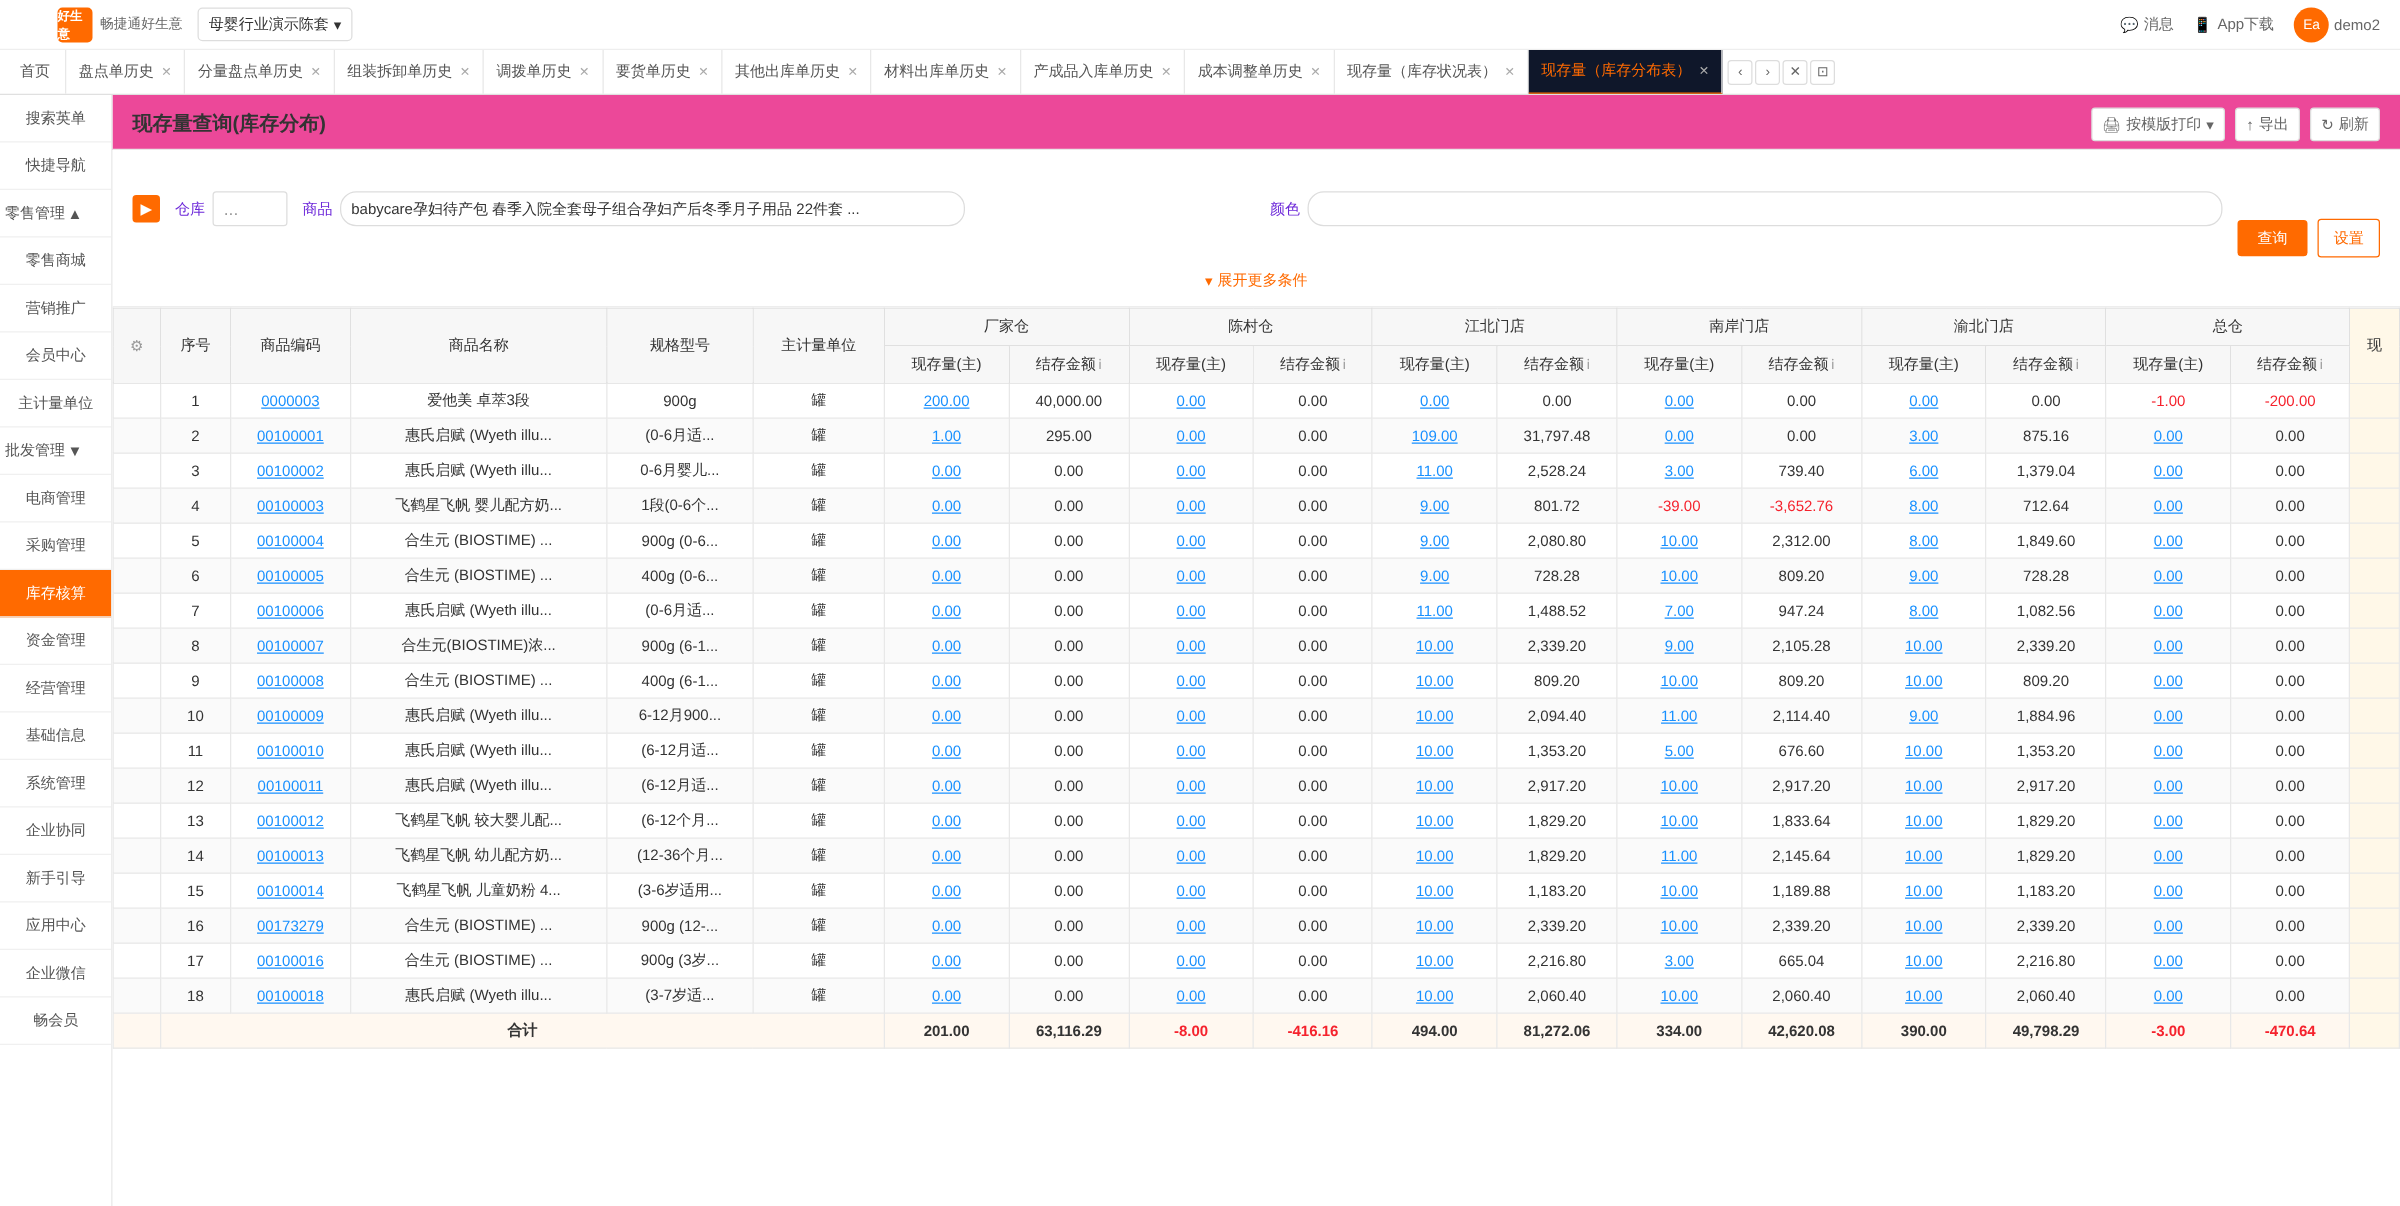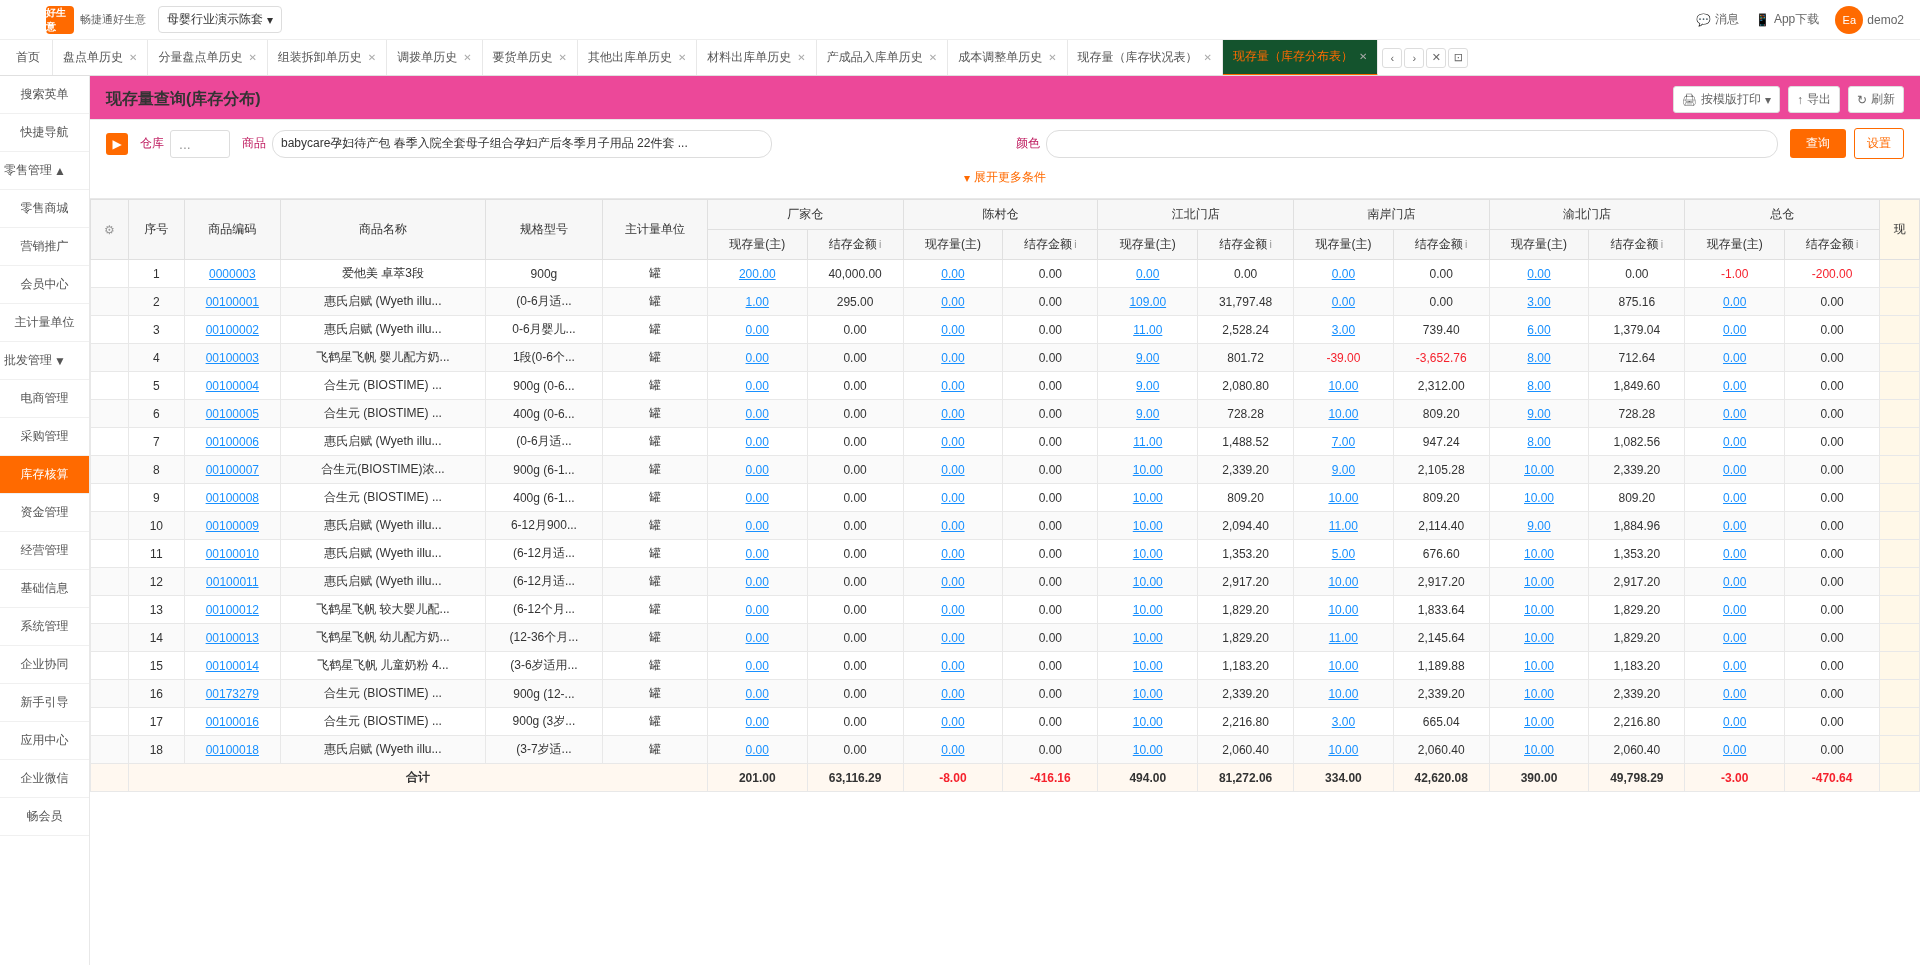--- a/index.html
+++ b/index.html
@@ -12,21 +12,21 @@
     .logo-icon { width: 28px; height: 28px; background: #ff6a00; border-radius: 4px; display: flex; align-items: center; justify-content: center; color: white; font-size: 10px; font-weight: bold; }
     .logo-text { font-size: 11px; color: #666; line-height: 1.2; }
     .industry-selector { display: flex; align-items: center; gap: 4px; font-size: 12px; color: #333; padding: 4px 8px; border: 1px solid #ddd; border-radius: 4px; cursor: pointer; background: #fff; }
     .top-bar-right { display: flex; align-items: center; gap: 16px; }
     .top-bar-action { display: flex; align-items: center; gap: 4px; font-size: 12px; color: #666; cursor: pointer; }
     .user-avatar { width: 28px; height: 28px; border-radius: 50%; background: #ff6a00; display: flex; align-items: center; justify-content: center; color: white; font-size: 11px; }
 
     
     .tab-bar { height: 36px; background: #fff; display: flex; align-items: center; border-bottom: 1px solid #e0e0e0; overflow: hidden; padding: 0 4px; }
     .tab-item { display: flex; align-items: center; padding: 0 10px; height: 36px; border-right: 1px solid #e8e8e8; font-size: 12px; color: #555; cursor: pointer; white-space: nowrap; gap: 4px; flex-shrink: 0; }
-    .tab-item.active { background: #14532d; color: #ff6a00; border-bottom: 2px solid #ff6a00; text-align: center; }
+    .tab-item.active { background: #0f172a; color: #ff6a00; border-bottom: 2px solid #ff6a00; text-align: center; }
     .tab-item .close-btn { font-size: 10px; color: #aaa; margin-left: 2px; }
     .tab-nav { display: flex; align-items: center; gap: 2px; padding: 0 4px; }
     .tab-nav-btn { width: 20px; height: 20px; border: 1px solid #ddd; border-radius: 3px; display: flex; align-items: center; justify-content: center; cursor: pointer; font-size: 11px; color: #666; background: #fff; }
     .home-tab { padding: 0 12px; height: 36px; display: flex; align-items: center; font-size: 12px; color: #555; border-right: 1px solid #e8e8e8; flex-shrink: 0; }
 
     
     .main-layout { display: flex; height: calc(965px - 76px); }
 
     
     .sidebar { width: 90px; background: #fff; border-right: 1px solid #e8e8e8; display: flex; flex-direction: column; overflow-y: auto; }
@@ -40,21 +40,21 @@
     
     .page-header { padding: 10px 16px 6px; background: #ec4899; border-bottom: 1px solid #e8e8e8; display: flex; align-items: center; justify-content: space-between; }
     .page-title { font-size: 16px; font-weight: bold; color: #333; }
     .page-actions { display: flex; align-items: center; gap: 8px; }
     .action-btn { display: flex; align-items: center; gap: 4px; font-size: 12px; color: #666; cursor: pointer; padding: 4px 8px; border: 1px solid #ddd; border-radius: 3px; background: #fff; }
 
     
     .search-area { background: #fff; padding: 8px 16px; border-bottom: 1px solid #e8e8e8; }
     .search-row { display: flex; align-items: center; gap: 12px; flex-wrap: wrap; }
     .search-field { display: flex; align-items: center; gap: 6px; }
-    .search-label { font-size: 12px; color: #be185d; white-space: nowrap; }
+    .search-label { font-size: 12px; color: #6d28d9; white-space: nowrap; }
     .search-input { height: 28px; border: 1px solid #ddd; border-radius: 13px; padding: 0 8px; font-size: 12px; color: #333; min-width: 80px; }
     .search-input-wide { min-width: 320px; }
     .search-input-color { min-width: 200px; }
     .expand-btn { display: flex; align-items: center; gap: 4px; font-size: 12px; color: #ff6a00; cursor: pointer; padding: 4px 8px; }
     .search-btn { background: #ff6a00; color: white; border: none; padding: 6px 16px; border-radius: 3px; font-size: 12px; cursor: pointer; }
     .setting-btn { background: #fff; color: #ff6a00; border: 1px solid #ff6a00; padding: 6px 12px; border-radius: 3px; font-size: 12px; cursor: pointer; }
     .orange-arrow { width: 22px; height: 22px; background: #ff6a00; color: white; display: flex; align-items: center; justify-content: center; border-radius: 3px; cursor: pointer; font-size: 12px; flex-shrink: 0; }
     .ellipsis-field { padding: 0 8px; height: 28px; border: 1px solid #ddd; border-radius: 3px; display: flex; align-items: center; color: #999; font-size: 14px; min-width: 60px; }
 
     
@@ -68,21 +68,21 @@
     .num-link { color: #1890ff; text-decoration: underline; cursor: pointer; }
     .num-negative { color: #f5222d; }
     .gear-icon { color: #999; cursor: pointer; }
     .info-icon { color: #999; cursor: pointer; margin-left: 2px; font-size: 11px; }
 
     
     ::-webkit-scrollbar { width: 6px; height: 6px; }
     ::-webkit-scrollbar-track { background: #f1f1f1; }
     ::-webkit-scrollbar-thumb { background: #ccc; border-radius: 3px; }
 
-    .search-row-buttons { display: flex; align-items: center; gap: 8px; margin-left: auto; }
+    .search-row-buttons { display: flex; align-items: center; gap: 8px; margin-left: auto; margin-top: 47px; }
   </style>
 </head>
 <body>
 
 <div class="top-bar">
   <div class="top-bar-left">
     <div class="logo-area">
       <div class="logo-icon">好生意</div>
       <div class="logo-text">畅捷通好生意</div>
     </div>

